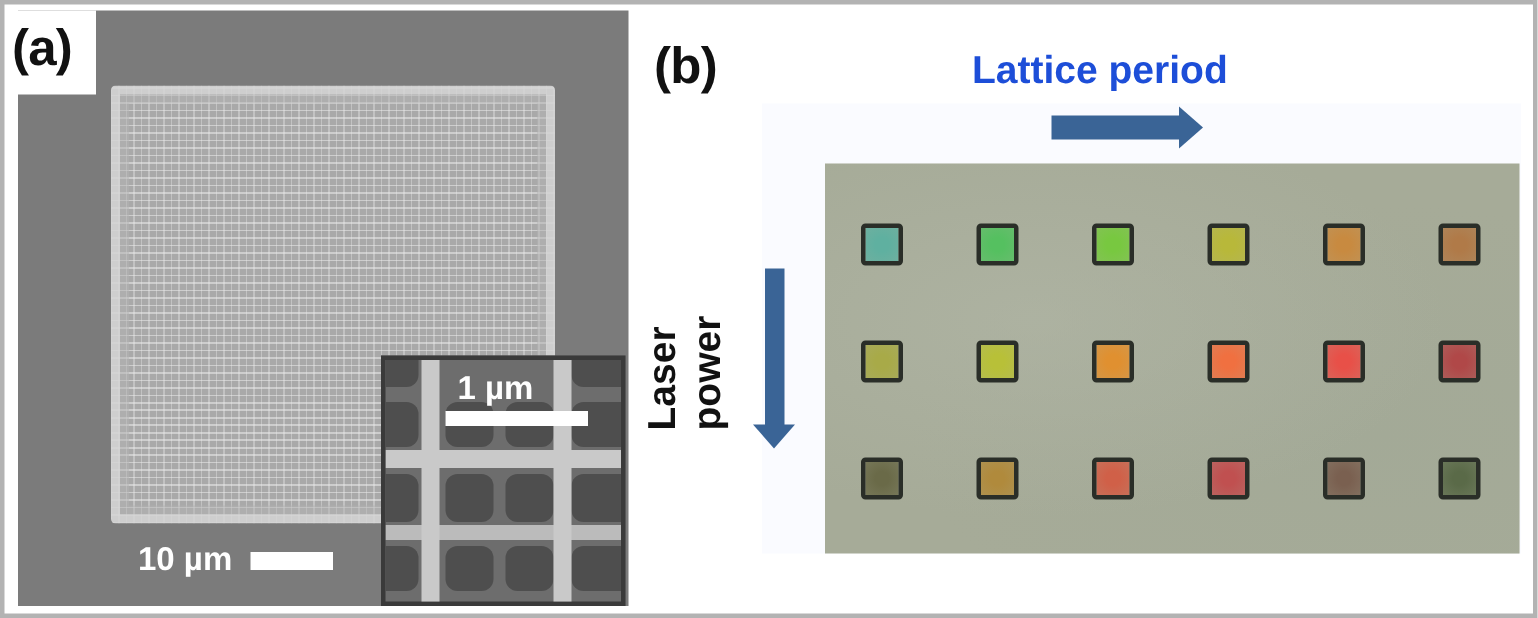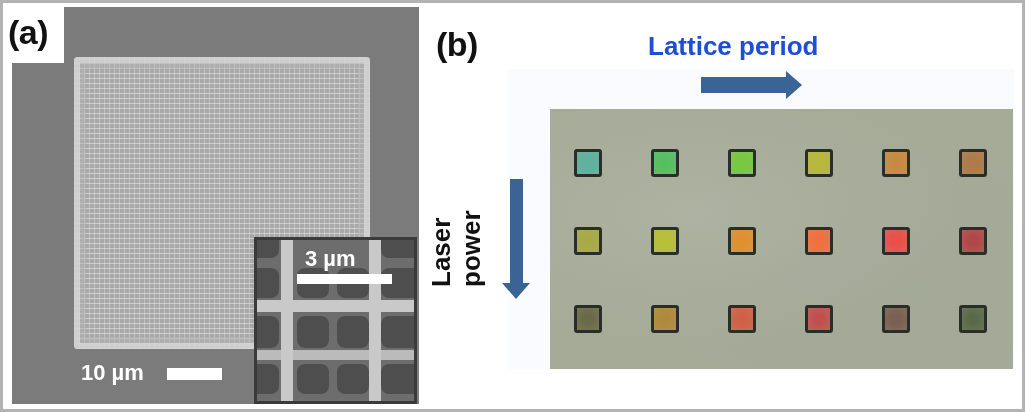--- a/index.html
+++ b/index.html
@@ -102,25 +102,25 @@
     <div class="hole" style="left:80px; top:76px; width:32px; height:32px;"></div>
     <div class="hole" style="left:80px; top:124px; width:32px; height:30px;"></div>
     <div class="hole" style="left:124px; top:-10px; width:40px; height:28px;"></div>
     <div class="hole" style="left:124px; top:28px; width:40px; height:30px;"></div>
     <div class="hole" style="left:124px; top:76px; width:40px; height:32px;"></div>
     <div class="hole" style="left:124px; top:124px; width:40px; height:30px;"></div>
     <div class="rod-v" style="left:24px; top:0; width:12px; height:167px;"></div>
     <div class="rod-v" style="left:112px; top:0; width:12px; height:167px;"></div>
     <div class="rod-h" style="left:0; top:60px; width:163px; height:12px;"></div>
     <div class="rod-h" style="left:0; top:110px; width:163px; height:10px; opacity:0.85;"></div>
-    <span class="scale-text" style="left:48px; top:6px;">3 µm</span>
+    <span class="scale-text" style="left:48px; top:6px;">1 µm</span>
     <div class="scale-bar" style="left:40px; top:34px; width:95px; height:10px;"></div>
   </div>
 
-  <span class="scale-text" style="left:69px; top:353px;text-align:center;">10 µm</span>
+  <span class="scale-text" style="left:80px; top:353px;text-align:center;">10 µm</span>
   <div class="scale-bar" style="left:155px; top:361px; width:55px; height:12px;"></div>
 </div>
 
 <div class="panel-b">
   <span class="panel-label" style="left:6px; top:18px;">(b)</span>
   <span class="title-b" style="left:218px; top:24px;">Lattice period</span>
 
   <div class="photo-bg"></div>
 
   <div class="arrow-h-shaft" style="left:271px; top:70px; width:86px; height:16px;"></div>

